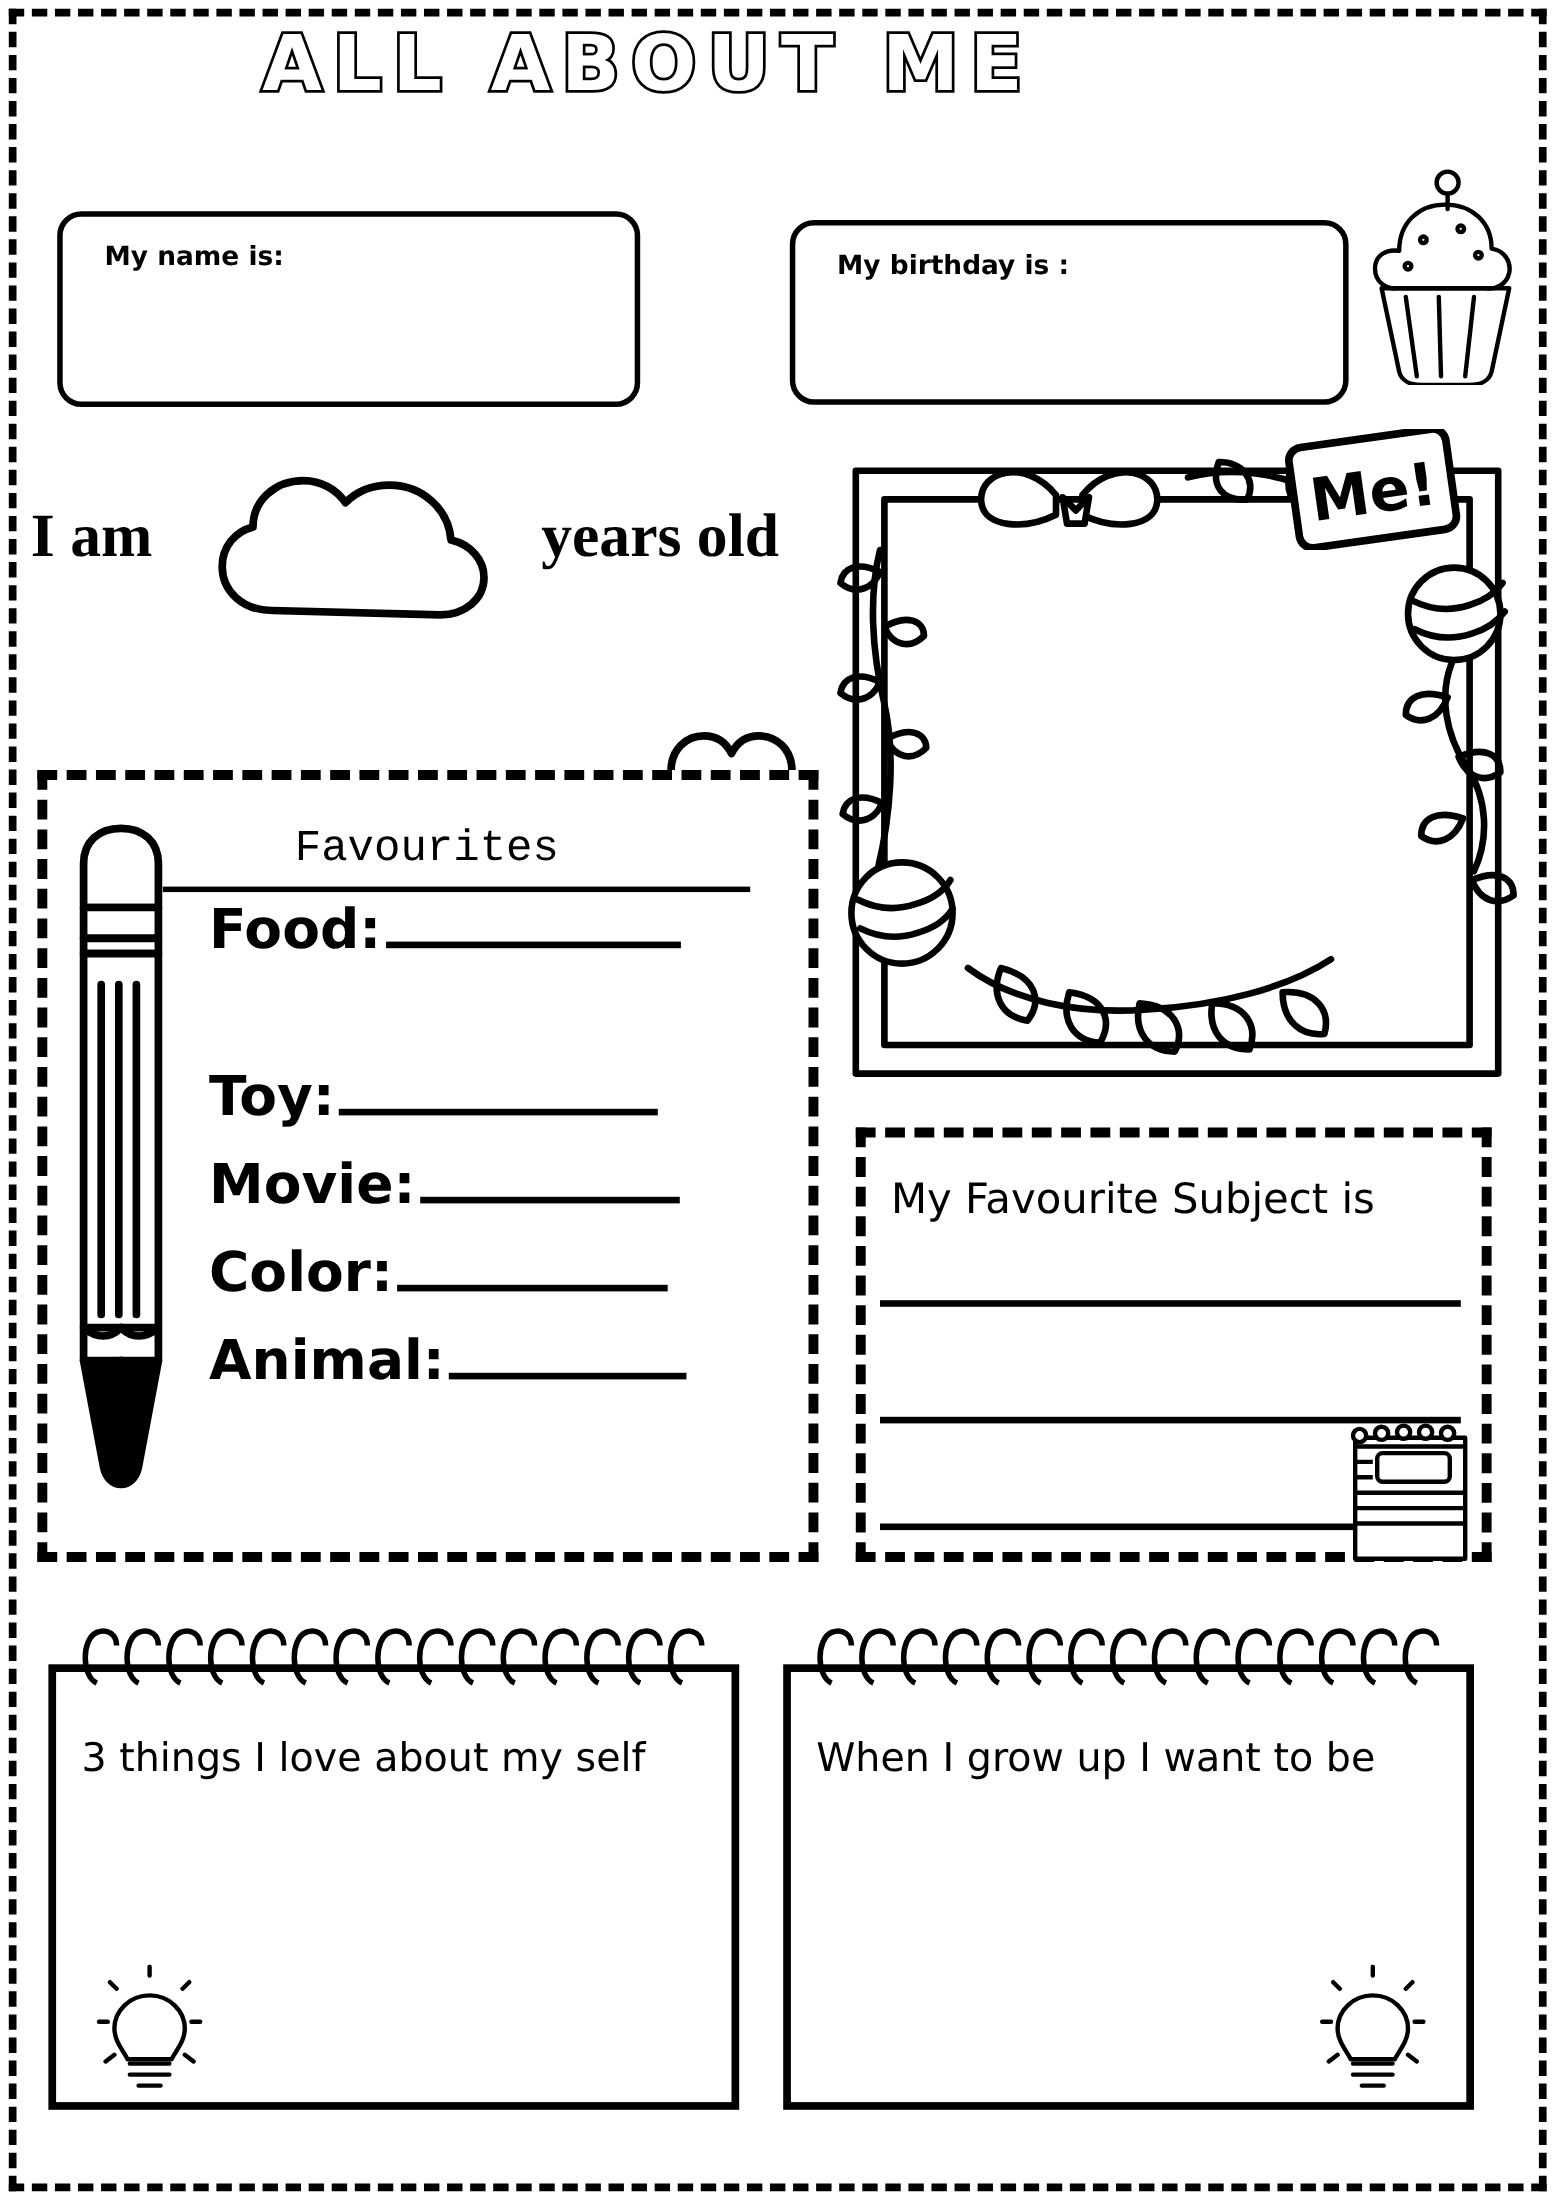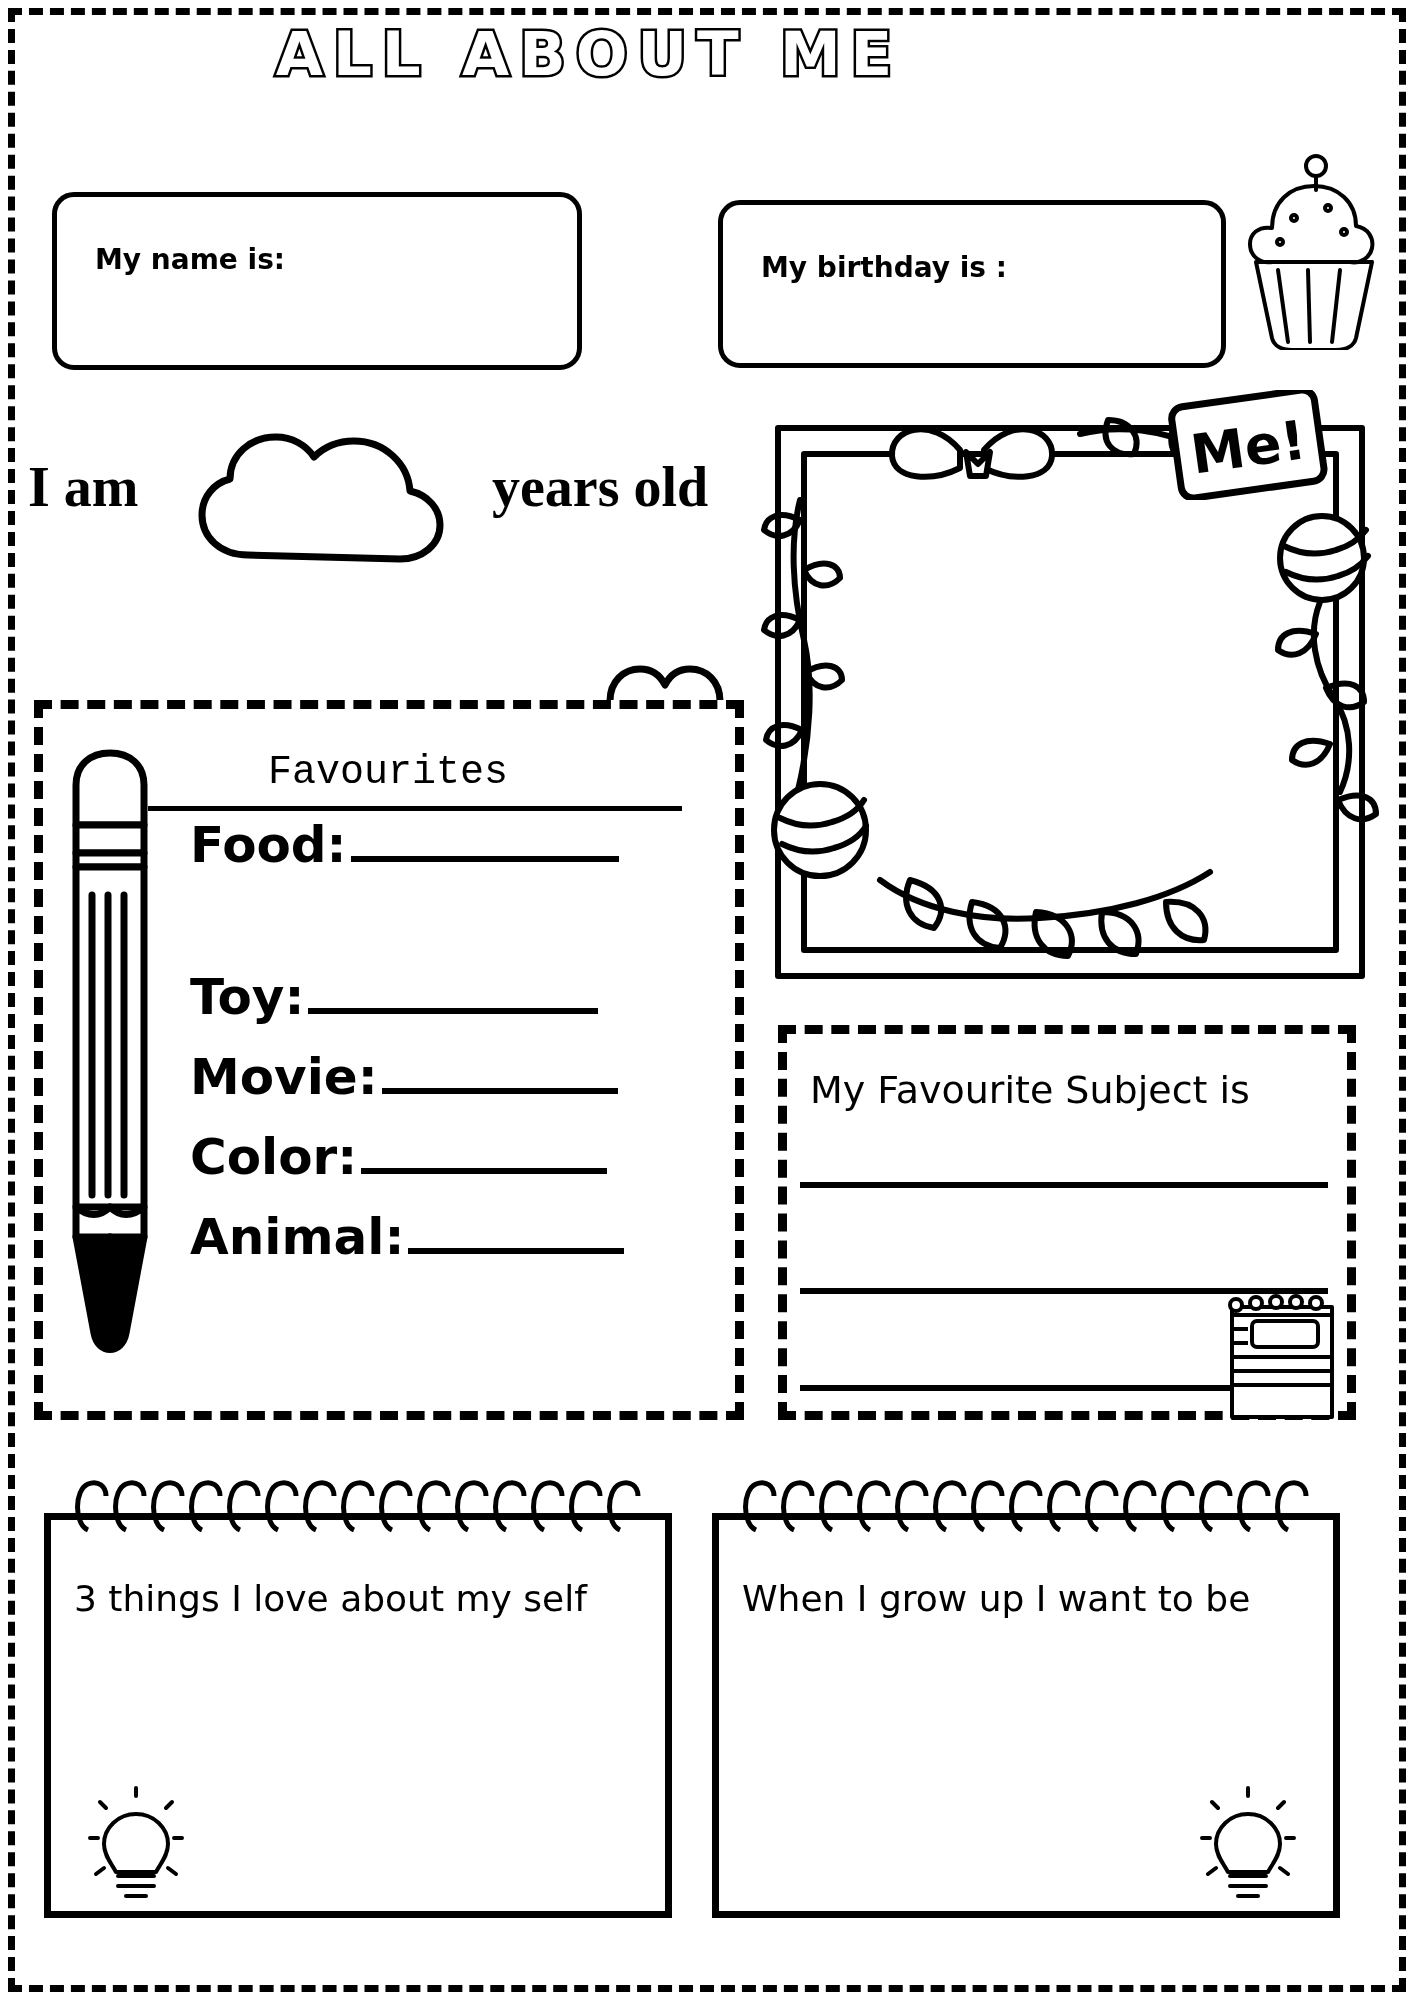--- a/index.html
+++ b/index.html
@@ -31,45 +31,44 @@
   }
 
   
   .title {
     position: absolute;
     left: 0;
     top: 22px;
     width: 1178px;
     text-align: center;
     font-family: "DejaVu Sans", sans-serif;
-    font-size: 61px;
+    font-size: 70px;
     font-weight: 700;
     letter-spacing: 10px;
     color: #fff;
     -webkit-text-stroke: 5px #000;
     paint-order: stroke fill;
     line-height: 1.05;
   }
 
   
   .rbox {
     position: absolute;
     border: 5px solid #000;
     border-radius: 22px;
     box-sizing: border-box;
     background: #fff;
   }
   .rbox .lbl {
     position: absolute;
     left: 38px;
     top: 22px;
-    font-size: 28px;
+    font-size: 24px;
     font-weight: 700;
     font-family: "DejaVu Sans", sans-serif;
-    margin-top: 24px;
   }
   #name-box { left: 52px; top: 192px; width: 530px; height: 178px; }
   #bday-box { left: 718px; top: 200px; width: 508px; height: 168px; text-align: center; }
 
   
   .iam-text {
     position: absolute;
     font-family: "Liberation Serif", serif;
     font-weight: 700;
     font-size: 56px;

